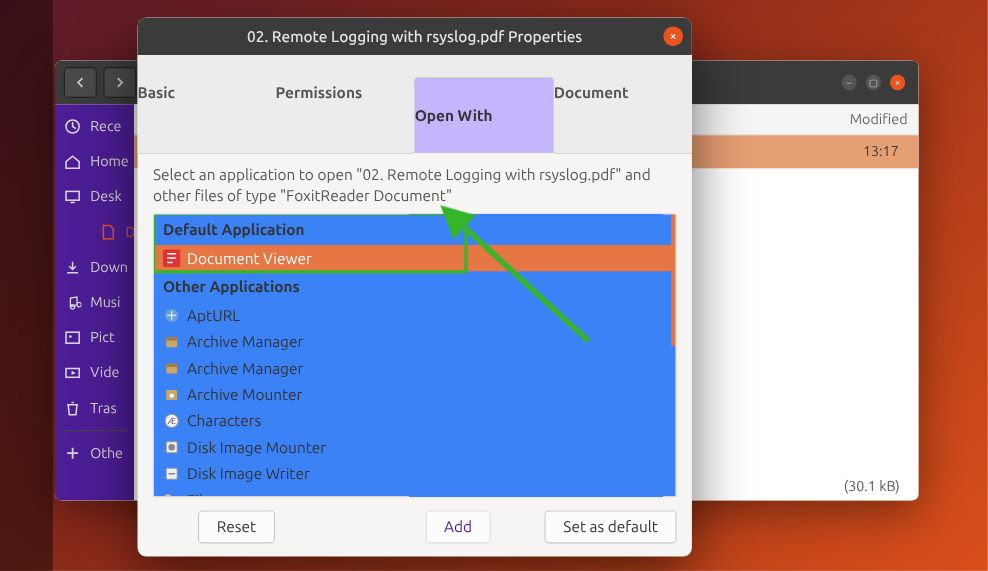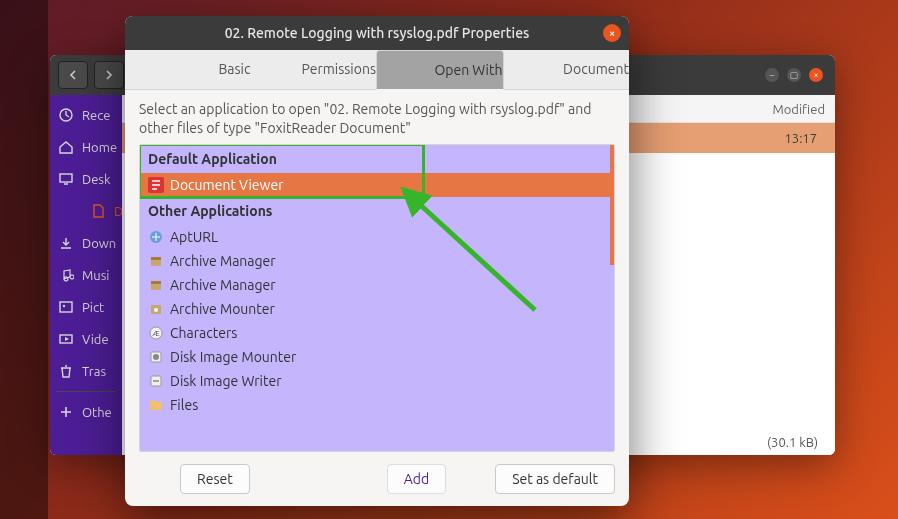--- a/index.html
+++ b/index.html
@@ -158,47 +158,49 @@
     display: flex; align-items: center; justify-content: center;
     color: #fff; font-size: 11px;
   }
   .tabs {
     display: flex;
     background: #ececec;
     border-bottom: 1px solid #d5d5d5;
   }
   .tab {
     flex: 1;
-    text-align: right;
-    padding: 11px 0;
+    text-align: left;
+    padding: 26px 0;
     color: #555;
     font-size: 14px;
     position: relative;
+    font-weight: bold;
   }
   .tab.active {
-    background: #a3a3a3;
+    background: #c4b5fd;
     color: #333;
     border-top: 1px solid #d5d5d5;
     border-left: 1px solid #d5d5d5;
     border-right: 1px solid #d5d5d5;
     border-bottom: 1px solid #f6f5f4;
     margin-bottom: -1px;
     border-radius: 4px 4px 0 0;
+    margin-top: 20px;
   }
   .dlg-desc {
     padding: 10px 14px 6px 14px;
     color: #555;
     font-size: 14px;
     line-height: 1.35;
   }
   .app-list {
     margin: 0 14px;
     border: 1px solid #d5d5d5;
     border-radius: 2px;
-    background: #c4b5fd;
+    background: #3b82f6;
     flex: 1;
     overflow-y: auto;
     position: relative;
   }
   .scroll-orange {
     position: absolute;
     right: 0; top: 0;
     width: 4px;
     height: 120px;
     background: #e77645;

